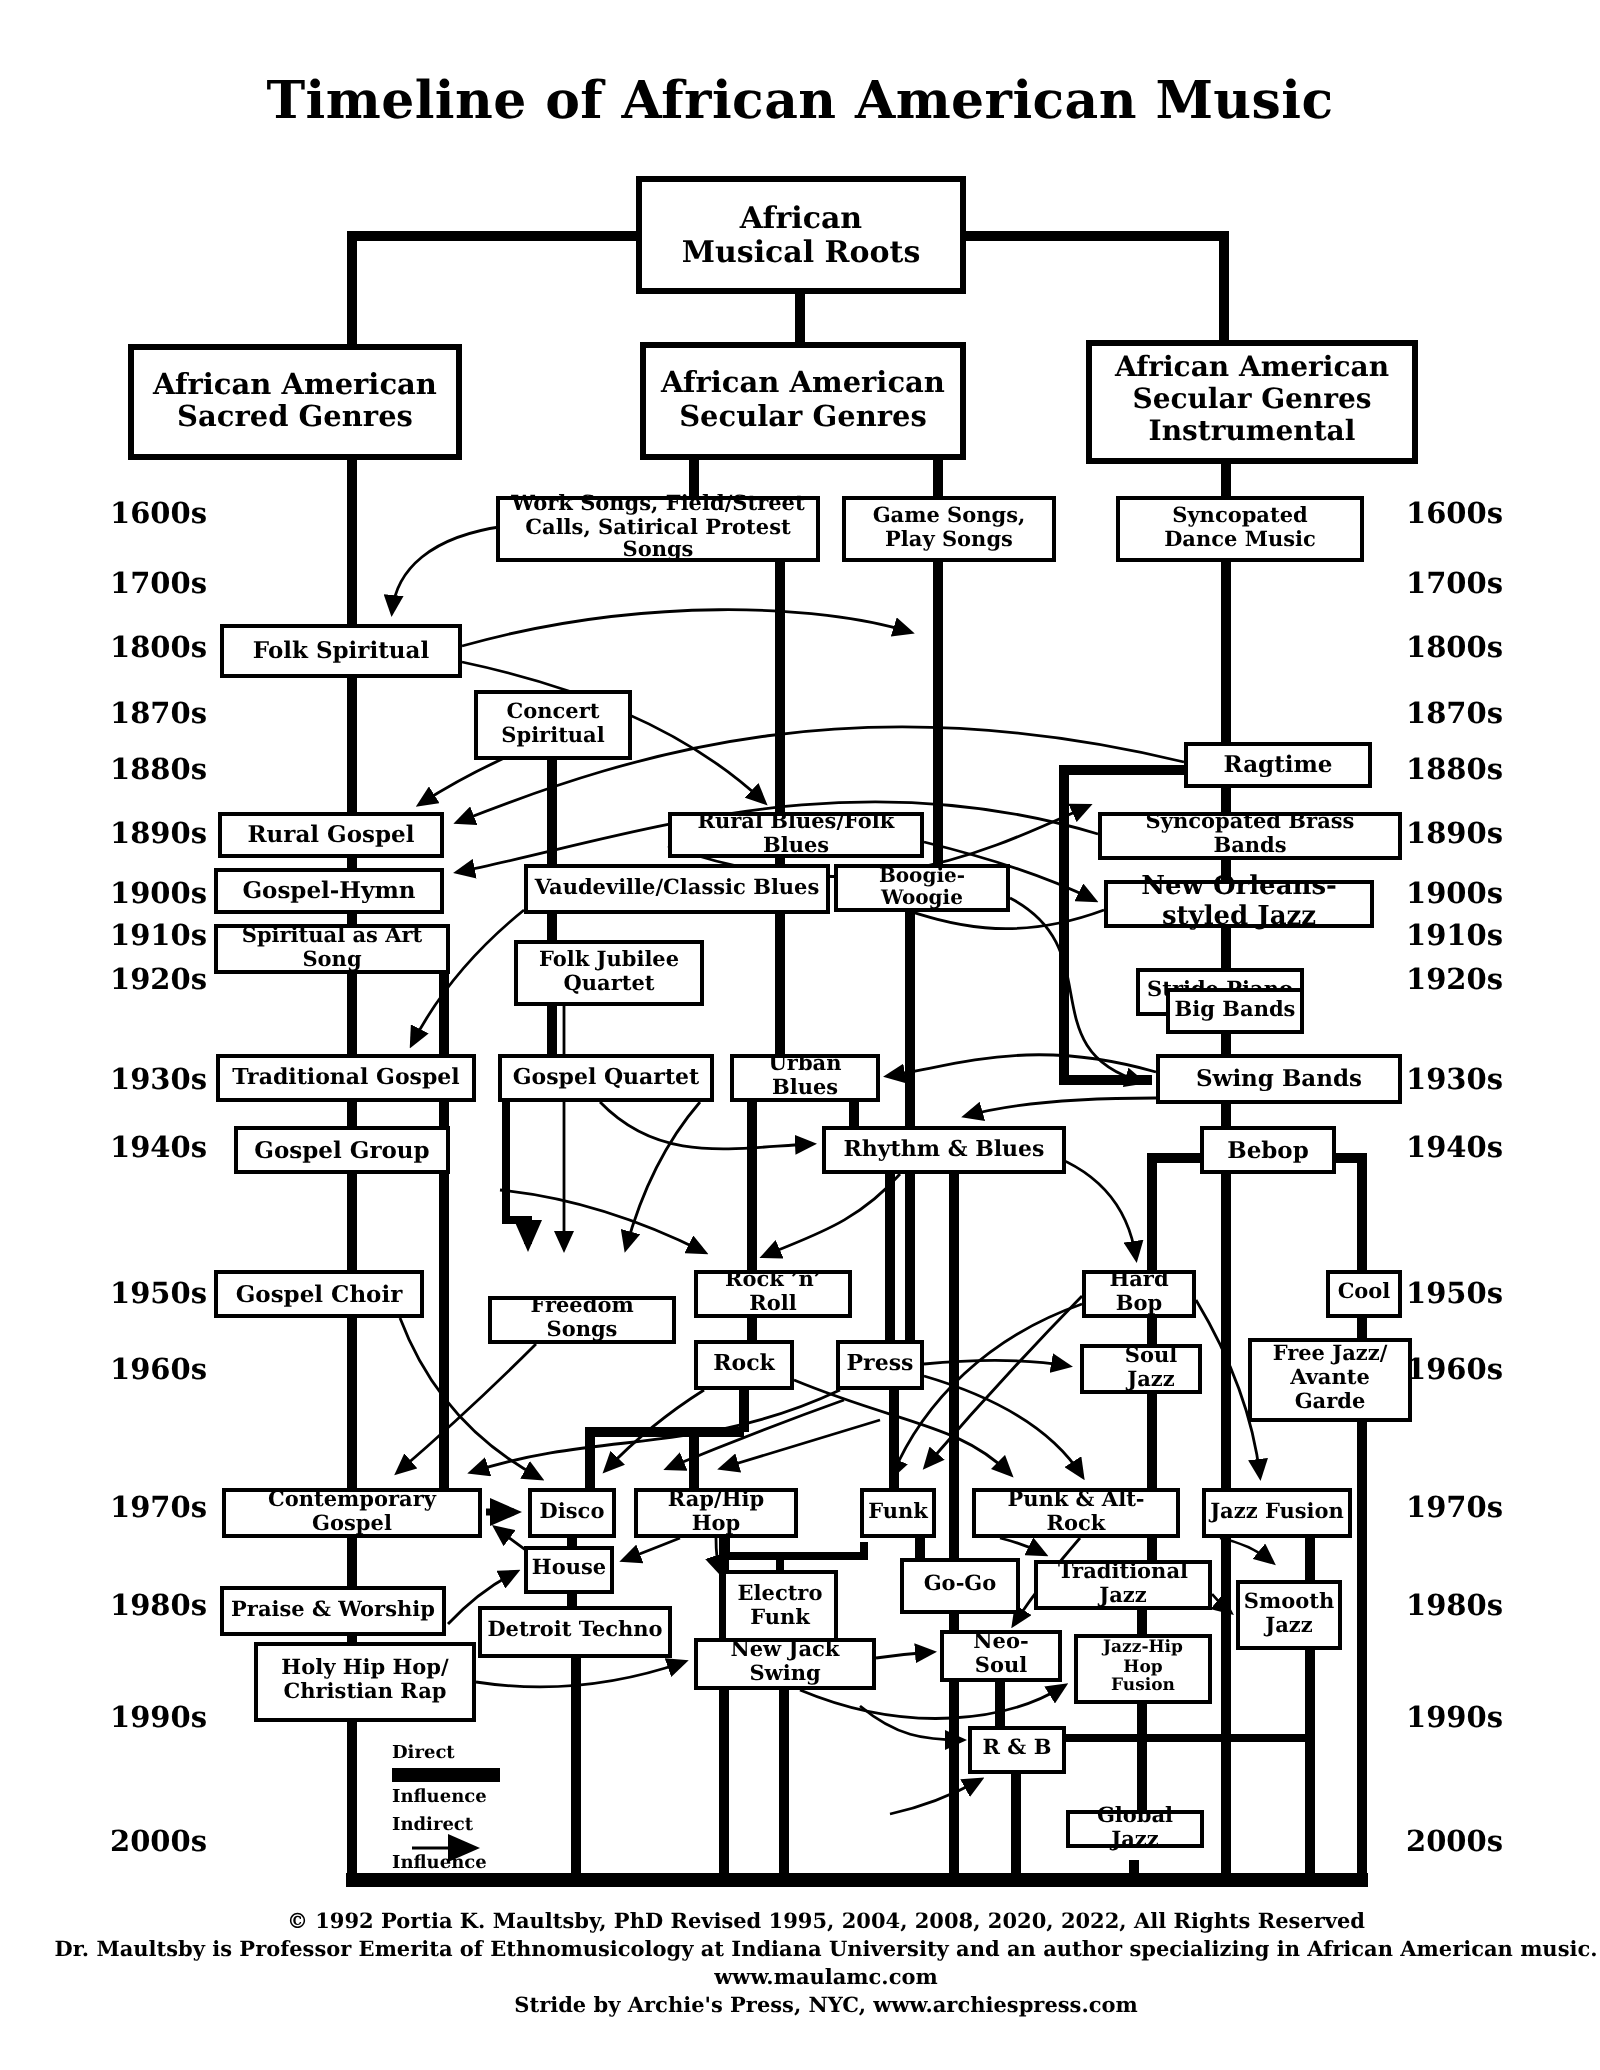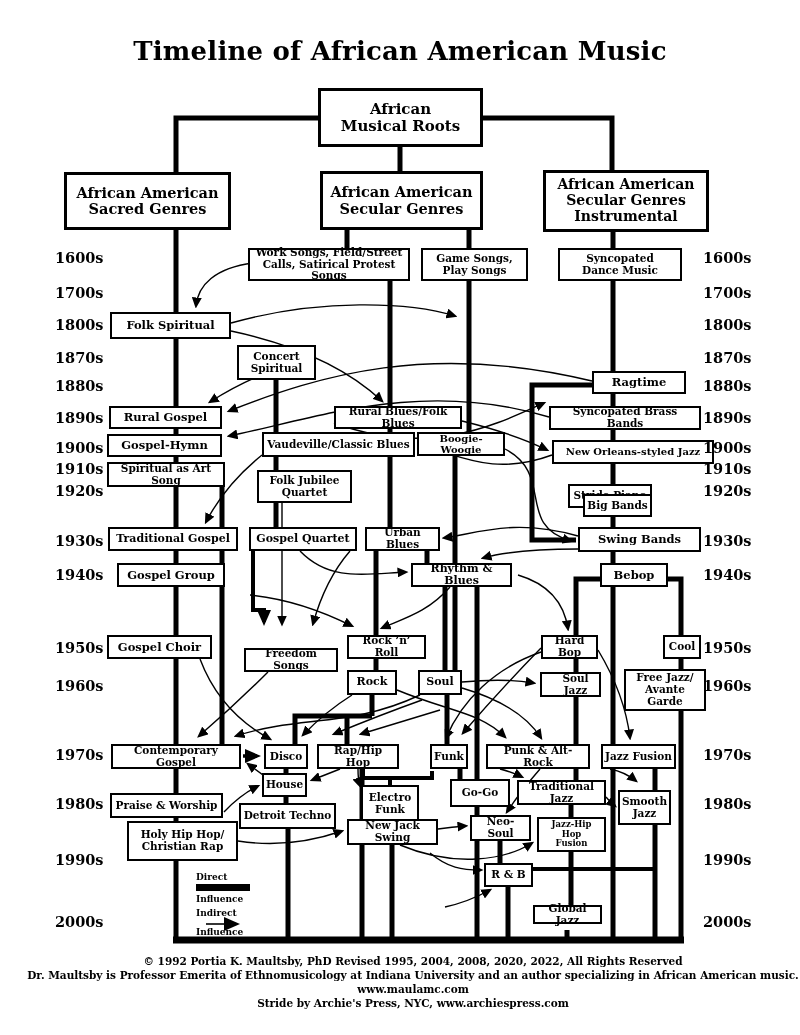--- a/index.html
+++ b/index.html
@@ -159,40 +159,40 @@
       <div class="node" style="left: 110px; top: 312px; width: 121px; height: 27px; font-size: 11.5px;">Folk Spiritual</div>
       <div class="node" style="left: 237px; top: 345px; width: 79px; height: 35px; font-size: 10.5px;">Concert
 Spiritual</div>
       <div class="node" style="left: 592px; top: 371px; width: 94px; height: 23px; font-size: 11.5px;">Ragtime</div>
       <div class="node" style="left: 109px; top: 406px; width: 113px; height: 23px; font-size: 11.5px;">Rural Gospel</div>
       <div class="node" style="left: 334px; top: 406px; width: 128px; height: 23px; font-size: 10.5px;">Rural Blues/Folk Blues</div>
       <div class="node" style="left: 549px; top: 406px; width: 152px; height: 24px; font-size: 10.5px;">Syncopated Brass Bands</div>
       <div class="node" style="left: 107px; top: 434px; width: 115px; height: 23px; font-size: 11.5px;">Gospel-Hymn</div>
       <div class="node" style="left: 262px; top: 432px; width: 153px; height: 25px; font-size: 10.5px;">Vaudeville/Classic Blues</div>
       <div class="node" style="left: 417px; top: 432px; width: 88px; height: 24px; font-size: 10px;">Boogie-Woogie</div>
-      <div class="node" style="left: 552px; top: 440px; width: 162px; height: 24px; font-size: 10px;">New Orleans-styled Jazz</div>
+      <div class="node" style="left: 552px; top: 440px; width: 135px; height: 24px; font-size: 13px;">New Orleans-styled Jazz</div>
       <div class="node" style="left: 107px; top: 462px; width: 118px; height: 25px; font-size: 10.5px;">Spiritual as Art Song</div>
       <div class="node" style="left: 568px; top: 484px; width: 84px; height: 24px; font-size: 10.5px;">Stride Piano</div>
       <div class="node" style="left: 257px; top: 470px; width: 95px; height: 33px; font-size: 10.5px;">Folk Jubilee
 Quartet</div>
       <div class="node" style="left: 583px; top: 494px; width: 69px; height: 23px; font-size: 10.5px;">Big Bands</div>
       <div class="node" style="left: 108px; top: 527px; width: 130px; height: 24px; font-size: 11px;">Traditional Gospel</div>
       <div class="node" style="left: 249px; top: 527px; width: 108px; height: 24px; font-size: 11px;">Gospel Quartet</div>
       <div class="node" style="left: 365px; top: 527px; width: 75px; height: 24px; font-size: 10.5px;">Urban Blues</div>
       <div class="node" style="left: 578px; top: 527px; width: 123px; height: 25px; font-size: 11.5px;">Swing Bands</div>
       <div class="node" style="left: 117px; top: 563px; width: 108px; height: 24px; font-size: 11.5px;">Gospel Group</div>
-      <div class="node" style="left: 411px; top: 563px; width: 101px; height: 24px; font-size: 11px;">Rhythm &amp; Blues</div>
+      <div class="node" style="left: 411px; top: 563px; width: 122px; height: 24px; font-size: 11px;">Rhythm &amp; Blues</div>
       <div class="node" style="left: 600px; top: 563px; width: 68px; height: 24px; font-size: 11.5px;">Bebop</div>
       <div class="node" style="left: 107px; top: 635px; width: 105px; height: 24px; font-size: 11.5px;">Gospel Choir</div>
       <div class="node" style="left: 244px; top: 648px; width: 94px; height: 24px; font-size: 10.5px;">Freedom Songs</div>
       <div class="node" style="left: 347px; top: 635px; width: 79px; height: 24px; font-size: 10.5px;">Rock ’n’ Roll</div>
       <div class="node" style="left: 541px; top: 635px; width: 57px; height: 24px; font-size: 10.5px;">Hard Bop</div>
       <div class="node" style="left: 663px; top: 635px; width: 38px; height: 24px; font-size: 10.5px;">Cool</div>
       <div class="node" style="left: 347px; top: 670px; width: 50px; height: 25px; font-size: 11px;">Rock</div>
-      <div class="node" style="left: 418px; top: 670px; width: 44px; height: 25px; font-size: 11px;">Soul</div>
+      <div class="node" style="left: 418px; top: 670px; width: 44px; height: 25px; font-size: 11px;">Press</div>
       <div class="node" style="left: 540px; top: 672px; width: 61px; height: 25px; font-size: 10.5px; padding-left: 12px;">Soul Jazz</div>
       <div class="node" style="left: 624px; top: 669px; width: 82px; height: 42px; font-size: 10.5px;">Free Jazz/
 Avante Garde</div>
       <div class="node" style="left: 111px; top: 744px; width: 130px; height: 25px; font-size: 10.5px;">Contemporary Gospel</div>
       <div class="node" style="left: 264px; top: 744px; width: 44px; height: 25px; font-size: 10.5px;">Disco</div>
       <div class="node" style="left: 317px; top: 744px; width: 82px; height: 25px; font-size: 10.5px;">Rap/Hip Hop</div>
       <div class="node" style="left: 430px; top: 744px; width: 38px; height: 25px; font-size: 10.5px;">Funk</div>
       <div class="node" style="left: 486px; top: 744px; width: 104px; height: 25px; font-size: 10.5px;">Punk &amp; Alt-Rock</div>
       <div class="node" style="left: 601px; top: 744px; width: 75px; height: 25px; font-size: 10.5px;">Jazz Fusion</div>
       <div class="node" style="left: 262px; top: 773px; width: 45px; height: 24px; font-size: 10.5px;">House</div>

